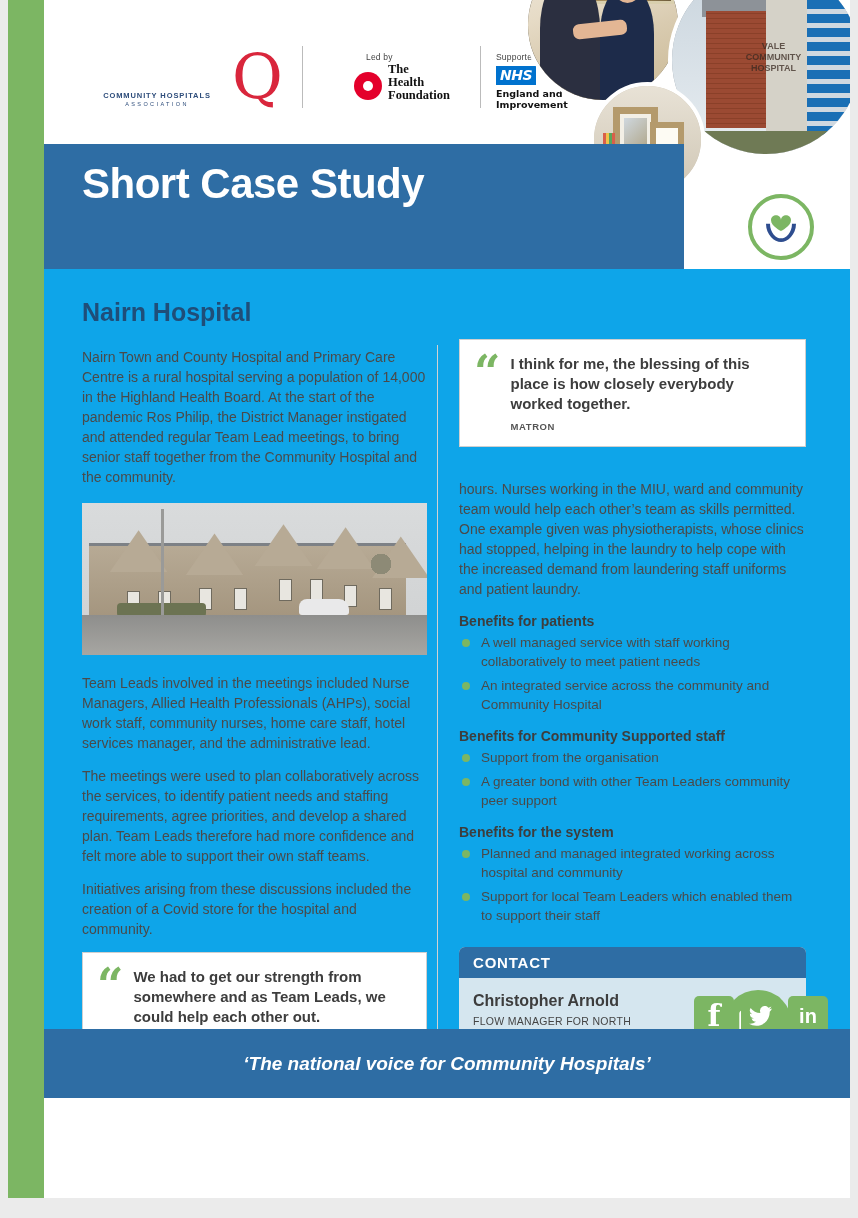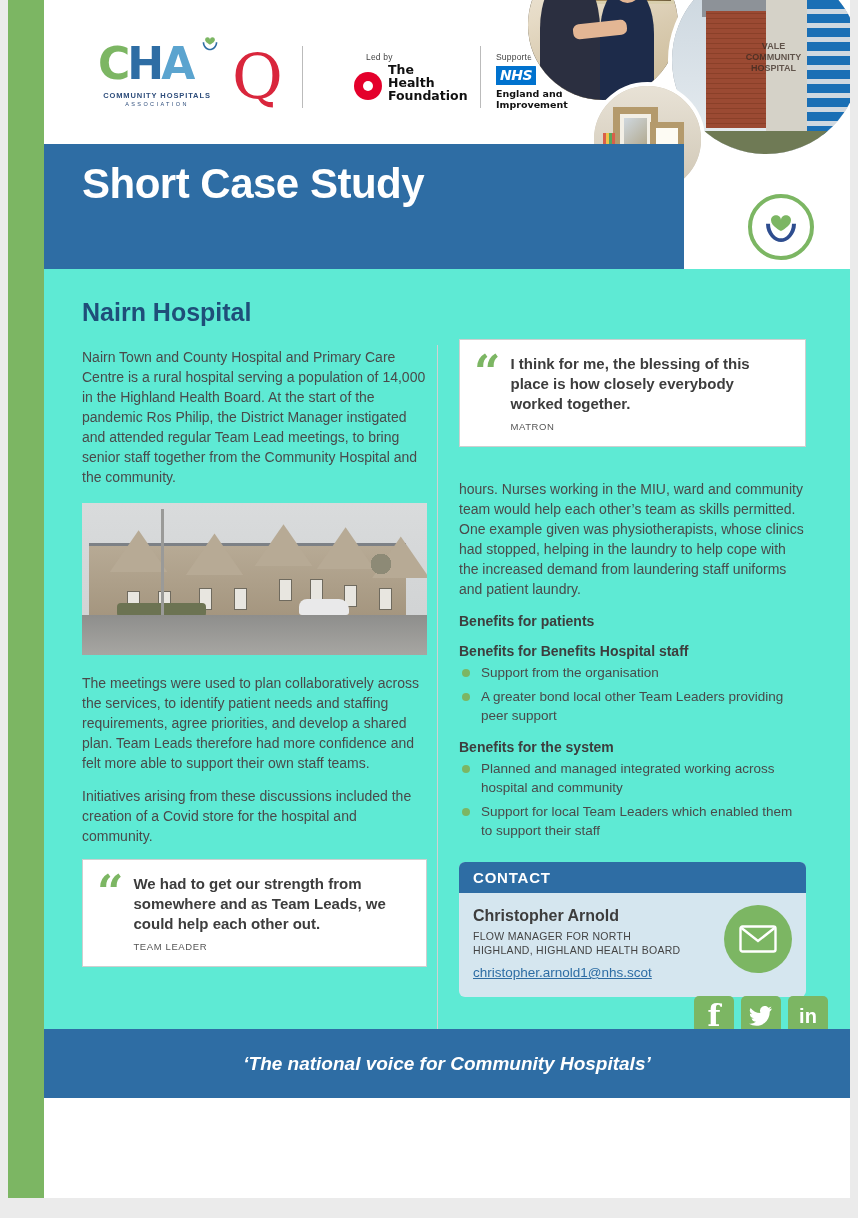--- a/index.html
+++ b/index.html
@@ -174,21 +174,21 @@
   #title-main {
     position: absolute; left: 38px; top: 16px;
     color: #ffffff; font-size: 42px; font-weight: bold; letter-spacing: -0.5px;
   }
   #title-sub {
     position: absolute; left: 38px; top: 72px;
     color: #ffffff; font-size: 26px; font-weight: normal;
   }
 
   
-  #body-area { position: absolute; left: 0; top: 269px; width: 806px; height: 829px; background:#5eead4; }
+  #body-area { position: absolute; left: 0; top: 269px; width: 806px; height: 829px; background:#0ea5e9; }
 
   #page-heading {
     position: absolute; left: 38px; top: 29px;
     color: #1f4e79; font-size: 25px; font-weight: bold;
   }
 
   #col-divider {
     position: absolute; left: 393px; top: 76px;
     width: 1px; height: 740px; background: #d2d2d2;
   }
@@ -248,21 +248,21 @@
   }
   .quote-mark {
     color: #7cb663; font-family: "DejaVu Serif", serif;
     font-size: 46px; font-weight: bold; line-height: 32px;
     flex: 0 0 auto; margin-top: 2px;
   }
   .quote-text {
     color: #3d3d3d; font-size: 15px; font-weight: bold; line-height: 20px;
   }
   .quote-attr {
-    color: #555; font-size: 9.5px; letter-spacing: 0.6px; margin-top: 7px; font-weight: normal;
+    color: #555; font-size: 9.5px; letter-spacing: 0.6px; margin-top: 7px; font-weight: bold;
   }
 
   #left-quote { margin-top: 8px; }
 
   
   h3.benefits-head {
     color: #3d3d3d; font-size: 14px; font-weight: bold;
     margin: 14px 0 4px 0;
   }
   ul.benefits { list-style: none; }
@@ -335,38 +335,31 @@
 
 <div id="page">
 
   <div id="green-spine"></div>
 
   <div id="sheet">
 
     <div id="logo-strip">
 
       <div class="cha-logo">
-        <div class="cha-letters">
-          <span class="cha-c">C</span><span class="cha-h">H</span><span class="cha-a">A</span>
-          <svg class="cha-heart" viewBox="0 0 24 22">
-            <path d="M12 7 C12 3, 18 3, 18 7 C18 10, 12 13, 12 13 C12 13, 6 10, 6 7 C6 3, 12 3, 12 7Z" fill="#7cb663"></path>
-            <path d="M3 10 C3 16, 8 20, 12 20 C16 20, 21 16, 21 10 L19 10 C19 15, 15 18, 12 18 C9 18, 5 15, 5 10Z" fill="#2e6da4"></path>
-          </svg>
-        </div>
         <div class="cha-sub1">COMMUNITY HOSPITALS</div>
         <div class="cha-sub2">ASSOCIATION</div>
       </div>
 
       <div class="q-logo">Q</div>
 
       <div class="divider-v" style="left:258px; top:46px; height:62px;"></div>
 
       <div class="ledby-label" style="left:322px; top:52px;">Led by</div>
       <div class="hf-ring" style="left:310px; top:72px;"></div>
-      <div class="hf-text" style="left:344px; top:63px;">
+      <div class="hf-text" style="left:344px; top:63px;font-family:Liberation Serif, serif;">
         <div>The</div>
         <div>Health</div>
         <div>Foundation</div>
       </div>
 
       <div class="divider-v" style="left:436px; top:46px; height:62px;"></div>
 
       <div class="ledby-label" style="left:452px; top:52px;">Supported by</div>
       <div class="nhs-box" style="left:452px; top:66px;">NHS</div>
       <div class="nhs-text" style="left:452px; top:89px;">
@@ -443,20 +436,21 @@
           <div class="win" style="left:66%; top:50%;"></div>
           <div class="win" style="left:76%; top:54%;"></div>
           <div class="win" style="left:86%; top:56%;"></div>
           <div class="hedge"></div>
           <div class="tree"></div>
           <div class="pole"></div>
           <div class="road"></div>
           <div class="car"></div>
         </div>
 
+        <p class="body-text">Team Leads involved in the meetings included Nurse Managers, Allied Health Professionals (AHPs), social work staff, community nurses, home care staff, hotel services manager, and the administrative lead.</p>
         <p class="body-text">The meetings were used to plan collaboratively across the services, to identify patient needs and staffing requirements, agree priorities, and develop a shared plan. Team Leads therefore had more confidence and felt more able to support their own staff teams.</p>
         <p class="body-text">Initiatives arising from these discussions included the creation of a Covid store for the hospital and community.</p>
 
         <div class="quote-box" id="left-quote">
           <span class="quote-mark">“</span>
           <div>
             <div class="quote-text">We had to get our strength from somewhere and as Team Leads, we could help each other out.</div>
             <div class="quote-attr">TEAM LEADER</div>
           </div>
         </div>
@@ -468,25 +462,29 @@
           <span class="quote-mark">“</span>
           <div>
             <div class="quote-text">I think for me, the blessing of this place is how closely everybody worked together.</div>
             <div class="quote-attr">MATRON</div>
           </div>
         </div>
 
         <p class="body-text" style="margin-top:32px;">hours. Nurses working in the MIU, ward and community team would help each other’s team as skills permitted. One example given was physiotherapists, whose clinics had stopped, helping in the laundry to help cope with the increased demand from laundering staff uniforms and patient laundry.</p>
 
         <h3 class="benefits-head">Benefits for patients</h3>
-
-        <h3 class="benefits-head">Benefits for Benefits Hospital staff</h3>
+        <ul class="benefits">
+          <li>A well managed service with staff working collaboratively to meet patient needs</li>
+          <li>An integrated service across the community and Community Hospital</li>
+        </ul>
+
+        <h3 class="benefits-head">Benefits for Community Supported staff</h3>
         <ul class="benefits">
           <li>Support from the organisation</li>
-          <li>A greater bond local other Team Leaders providing peer support</li>
+          <li>A greater bond with other Team Leaders community peer support</li>
         </ul>
 
         <h3 class="benefits-head">Benefits for the system</h3>
         <ul class="benefits">
           <li>Planned and managed integrated working across hospital and community</li>
           <li>Support for local Team Leaders which enabled them to support their staff</li>
         </ul>
 
         <div id="contact-box">
           <div id="contact-header">CONTACT</div>

